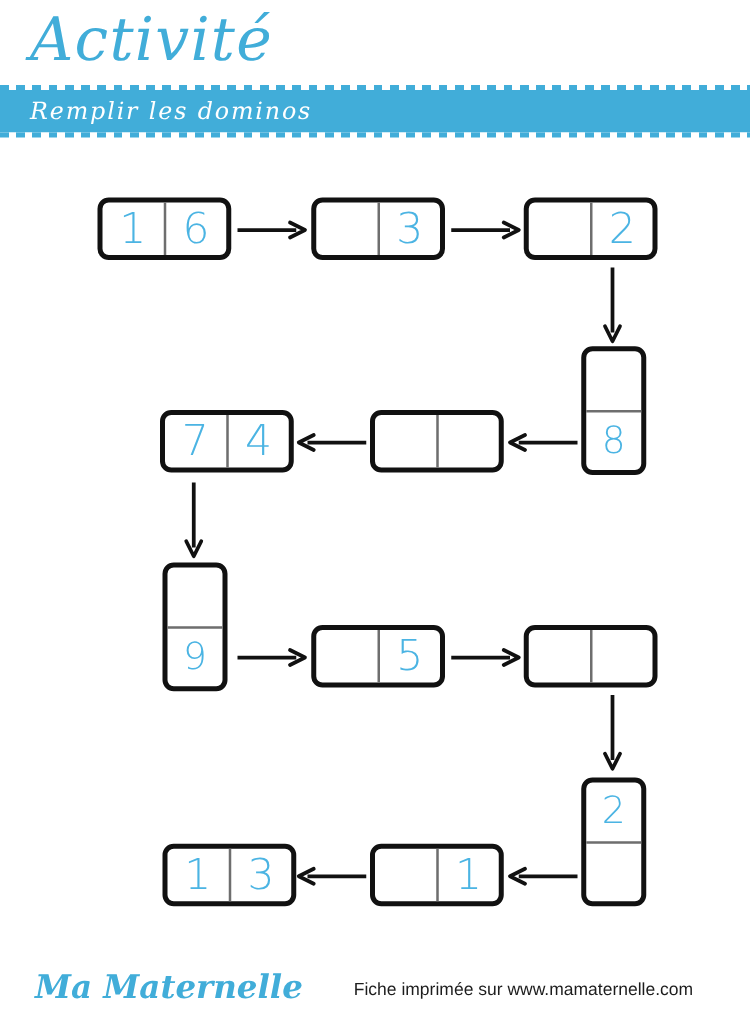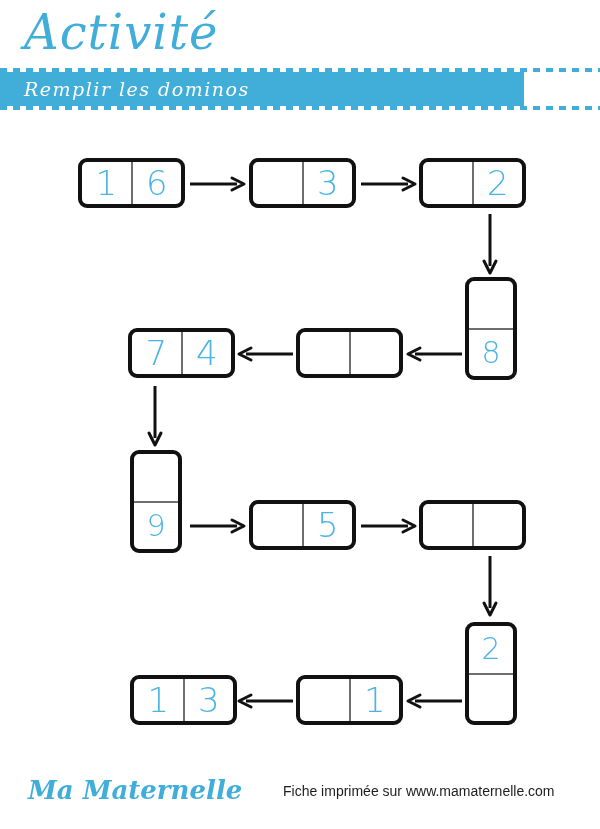--- a/index.html
+++ b/index.html
@@ -27,21 +27,21 @@
     color: #41ADD9;
     letter-spacing: 1px;
     line-height: 56px;
     white-space: nowrap;
   }
 
   #subtitle-band {
     position: absolute;
     left: 0;
     top: 72px;
-    width: 524px;
+    width: 600px;
     height: 34px;
     background: #41ADD9;
     box-sizing: border-box;
   }
   #subtitle-band::before,
   #subtitle-band::after {
     content: "";
     position: absolute;
     left: 0;
     width: 600px;

